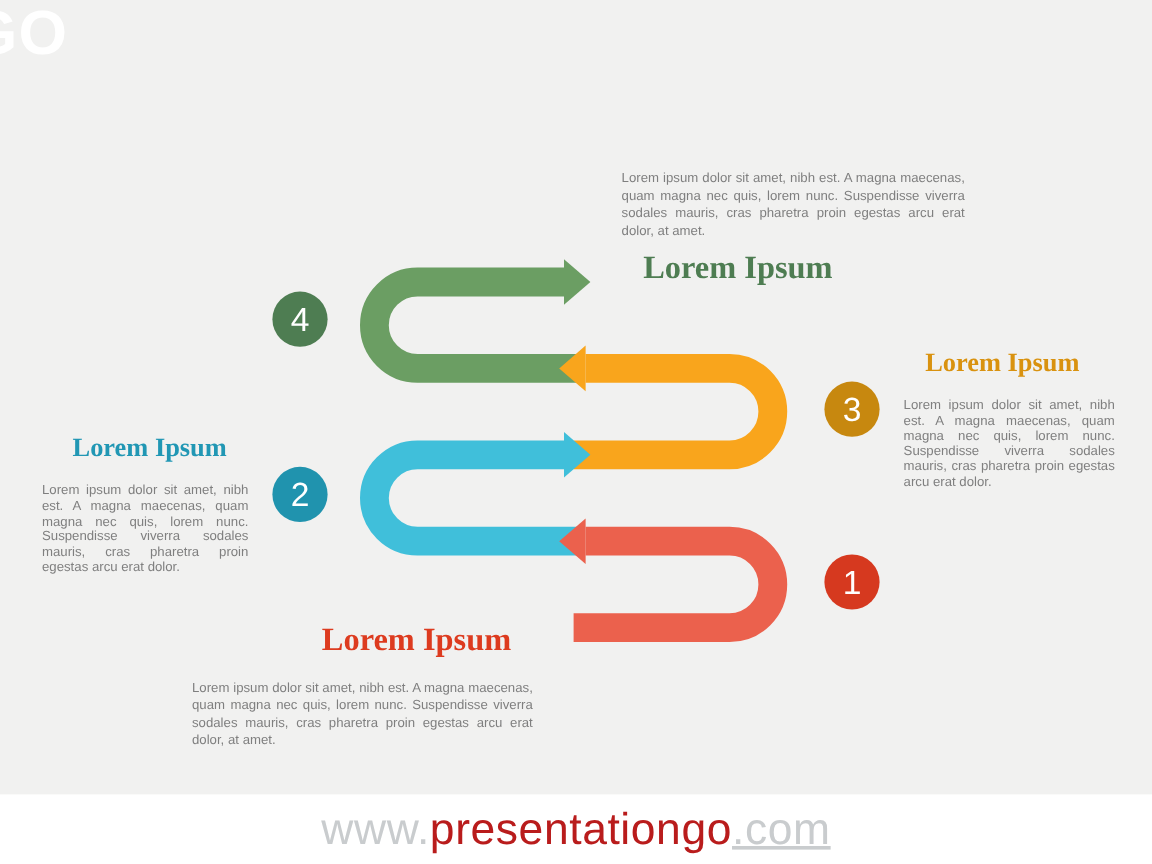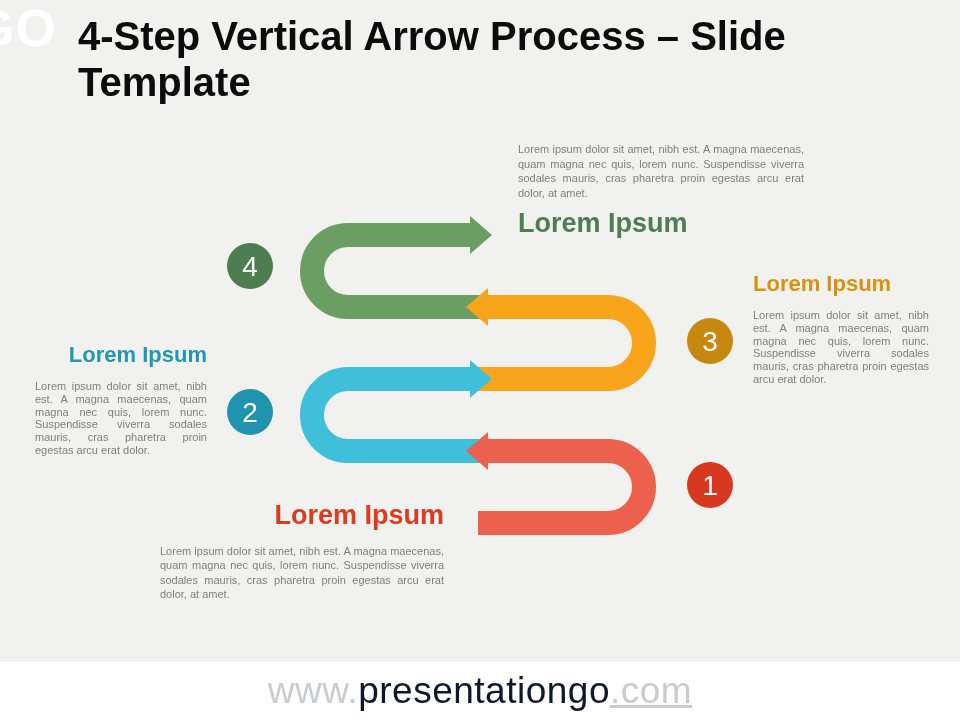--- a/index.html
+++ b/index.html
@@ -17,21 +17,21 @@
     position:absolute;left:78px;top:13px;width:868px;margin:0;
     font-size:40px;font-weight:700;line-height:1.15;color:#0C0C0C;
   }
   .diagram{position:absolute;left:0;top:0;}
   .badge-num{
     font-family:"Liberation Sans", sans-serif;
     font-size:28px;fill:#FFFFFF;text-anchor:middle;
   }
   .text-block{position:absolute;}
   .tb-heading{
-    font-weight:700;line-height:1.1;margin:0;
+    font-weight:700;line-height:1.1;margin:18px;font-family:Liberation Serif, serif;
   }
   .tb-heading.big{font-size:27px;}
   .tb-heading.small{font-size:22px;}
   .tb-heading.align-right{text-align:right;}
   .tb-body{
     margin:0;color:#7F7F7F;text-align:justify;
     font-size:11px;
   }
   .tb-body.wide{line-height:1.32;}
   .tb-body.narrow{line-height:1.16;}
@@ -50,21 +50,20 @@
     font-size:37px;letter-spacing:0.5px;
   }
 </style>
 </head>
 <body>
 
 <div class="slide" style="background-color: rgb(241, 241, 240);">
 
   <div class="logo">GO</div>
 
-  <h1 class="title" style="color: rgb(12, 12, 12);">4-Step Vertical Arrow Process – Slide Template</h1>
 
   <svg class="diagram" width="960" height="720" viewBox="0 0 960 720">
 
     <path d="M 481 307 H 348 A 36 36 0 0 1 348 235 H 470" fill="none" stroke-width="24" stroke="#6B9E63"></path>
     <polygon points="470,216 492,235 470,254" fill="#6B9E63"></polygon>
 
     <path d="M 478 379 H 608 A 36 36 0 0 0 608 307 H 488" fill="none" stroke-width="24" stroke="#F9A51C"></path>
     <polygon points="488,288 466,307 488,326" fill="#F9A51C"></polygon>
 
     <path d="M 481 451 H 348 A 36 36 0 0 1 348 379 H 470" fill="none" stroke-width="24" stroke="#40BFDA"></path>
@@ -101,17 +100,17 @@
     <p class="tb-body narrow" style="color: rgb(127, 127, 127);">Lorem ipsum dolor sit amet, nibh est. A magna maecenas, quam magna nec quis, lorem nunc. Suspendisse viverra sodales mauris, cras pharetra proin egestas arcu erat dolor.</p>
   </div>
 
   <div class="text-block block-1">
     <h2 class="tb-heading big align-right" style="color: rgb(221, 59, 31);">Lorem Ipsum</h2>
     <p class="tb-body wide" style="color: rgb(127, 127, 127);">Lorem ipsum dolor sit amet, nibh est. A magna maecenas, quam magna nec quis, lorem nunc. Suspendisse viverra sodales mauris, cras pharetra proin egestas arcu erat dolor, at amet.</p>
   </div>
 
   <div class="footer" style="background-color: rgb(255, 255, 255);">
     <span>
-      <span style="color: rgb(201, 204, 206); text-align: right;">www.</span><span style="color: #0f172a;">presentationgo</span><span style="color: rgb(201, 204, 206); text-decoration: underline;">.com</span>
+      <span style="color: rgb(201, 204, 206); text-align: right;">www.</span><span style="color: #b91c1c;">presentationgo</span><span style="color: rgb(201, 204, 206); text-decoration: underline;">.com</span>
     </span>
   </div>
 
 </div>
 
 </body></html>

